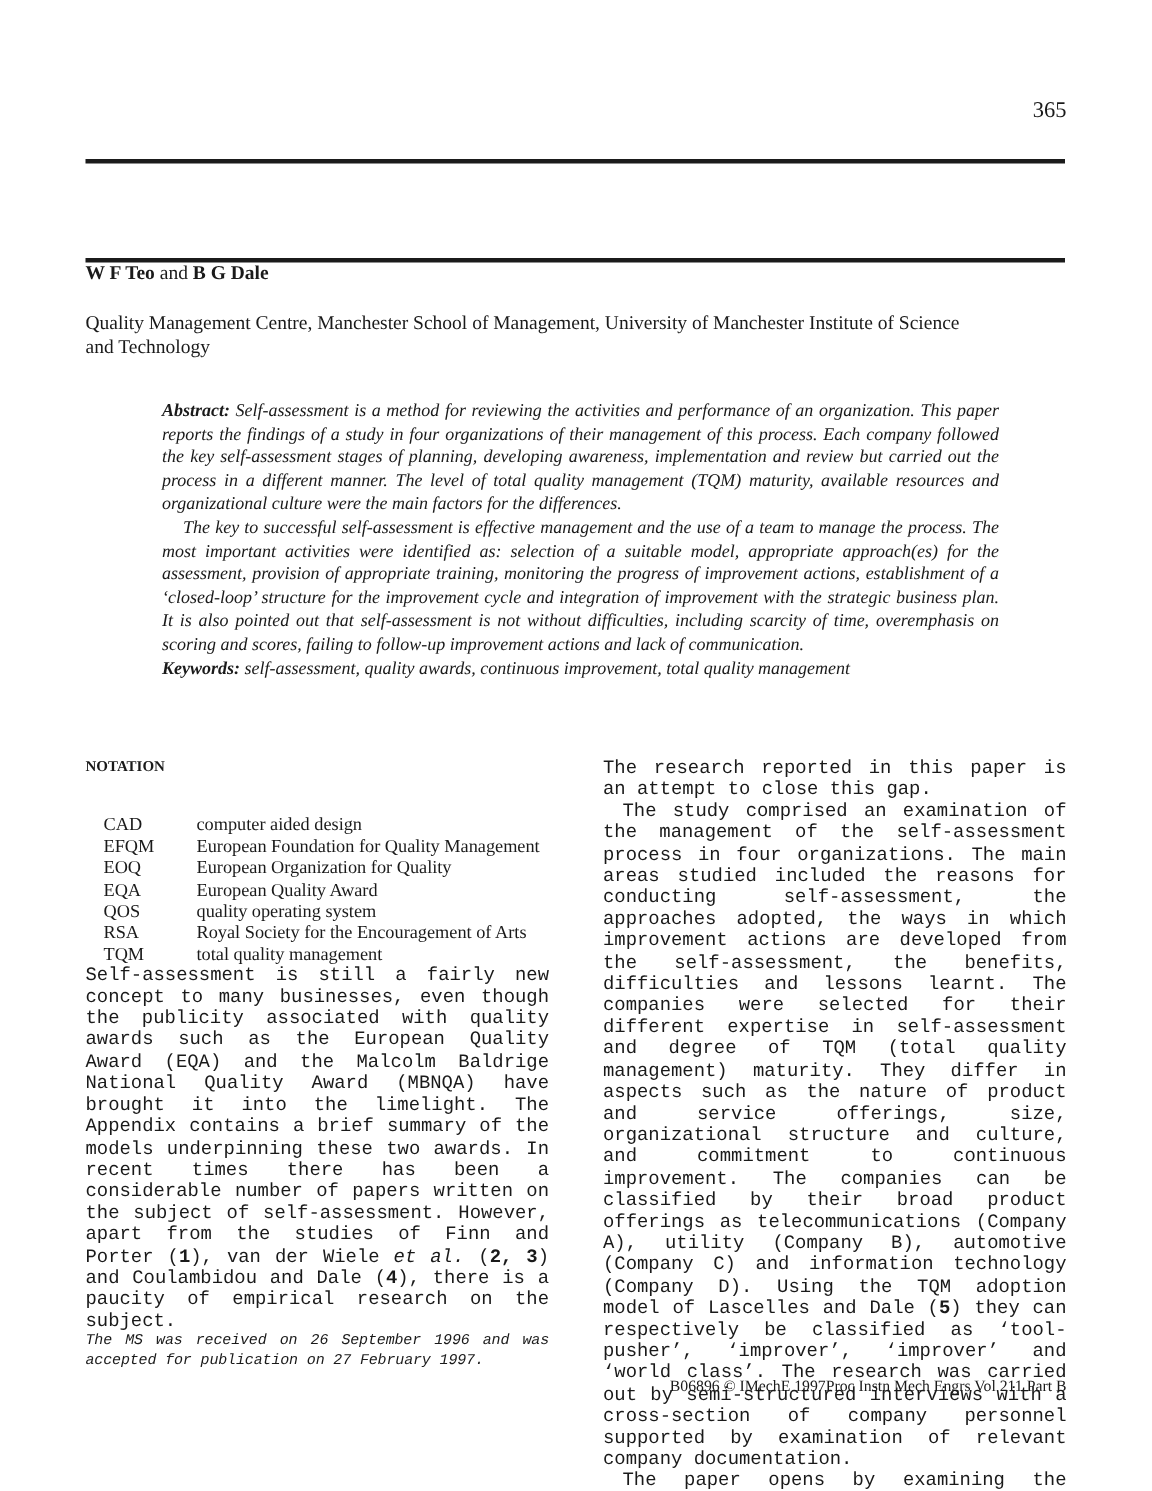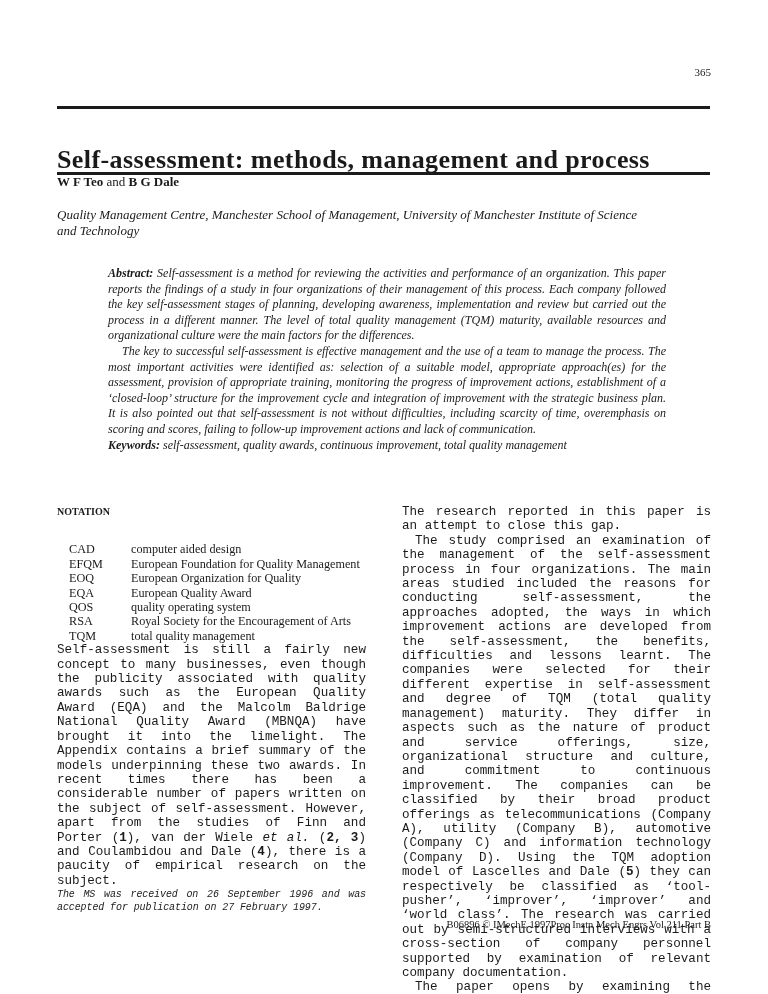--- a/index.html
+++ b/index.html
@@ -1,32 +1,32 @@
 <!DOCTYPE html>
 <html><head>
 <meta charset="utf-8">
 <style>
   html,body{margin:0;padding:0;background:#ffffff;}
   body{width:768px;height:994px;position:relative;overflow:hidden;
        font-family:"Liberation Serif","DejaVu Serif",serif;color:#1a1a1a;
        -webkit-font-smoothing:antialiased;}
   .page{position:absolute;inset:0;background:#ffffff;}
 
-  .pagenum{position:absolute;top:66px;right:57px;font-size:11px;}
+  .pagenum{position:absolute;top:66px;right:57px;font-size:15px;}
 
   .rule{position:absolute;left:57px;width:653px;height:3px;background:#1b1b1b;}
   .rule-top{top:106px;}
   .rule-bottom{top:172px;}
 
   .title{position:absolute;top:128px;left:57px;width:660px;
          font-size:26px;font-weight:bold;letter-spacing:0.4px;white-space:nowrap;}
 
   .byline{position:absolute;top:174px;left:57px;font-size:13px;text-align:center;}
   .byline b{font-weight:bold;}
-  .affil{position:absolute;top:207px;left:57px;width:640px;font-size:13px;line-height:15.5px;font-style:italic;}
+  .affil{position:absolute;top:207px;left:57px;width:640px;font-size:13px;line-height:15.5px;}
 
   .abstract{position:absolute;top:266px;left:108px;width:558px;
             font-size:12px;line-height:15.6px;text-align:justify;font-style:italic;}
   .abstract p{margin:0;}
   .abstract p.indent{text-indent:14px;}
   .abstract b{font-weight:bold;}
   .keywords{margin-top:17px;text-align:left;}
 
   .col{position:absolute;top:505px;width:309px;font-size:12.6px;line-height:14.4px;}
   .col-left{left:57px;}
@@ -50,21 +50,20 @@
           font-size:10.5px;display:flex;justify-content:flex-end;}
 </style>
 </head>
 <body>
 
 <div class="page">
 
   <div class="pagenum">365</div>
 
   <div class="rule rule-top"></div>
-  <h1 class="title">Self-assessment: methods, management and process</h1>
   <div class="rule rule-bottom"></div>
 
   <div class="byline"><b>W F Teo</b><span> and </span><b>B G Dale</b></div>
   <div class="affil">
     <div>Quality Management Centre, Manchester School of Management, University of Manchester Institute of Science</div>
     <div>and Technology</div>
   </div>
 
   <div class="abstract">
     <p><b>Abstract:</b><span> Self-assessment is a method for reviewing the activities and performance of an organization. This paper reports the findings of a study in four organizations of their management of this process. Each company followed the key self-assessment stages of planning, developing awareness, implementation and review but carried out the process in a different manner. The level of total quality management (TQM) maturity, available resources and organizational culture were the main factors for the differences.</span></p>

